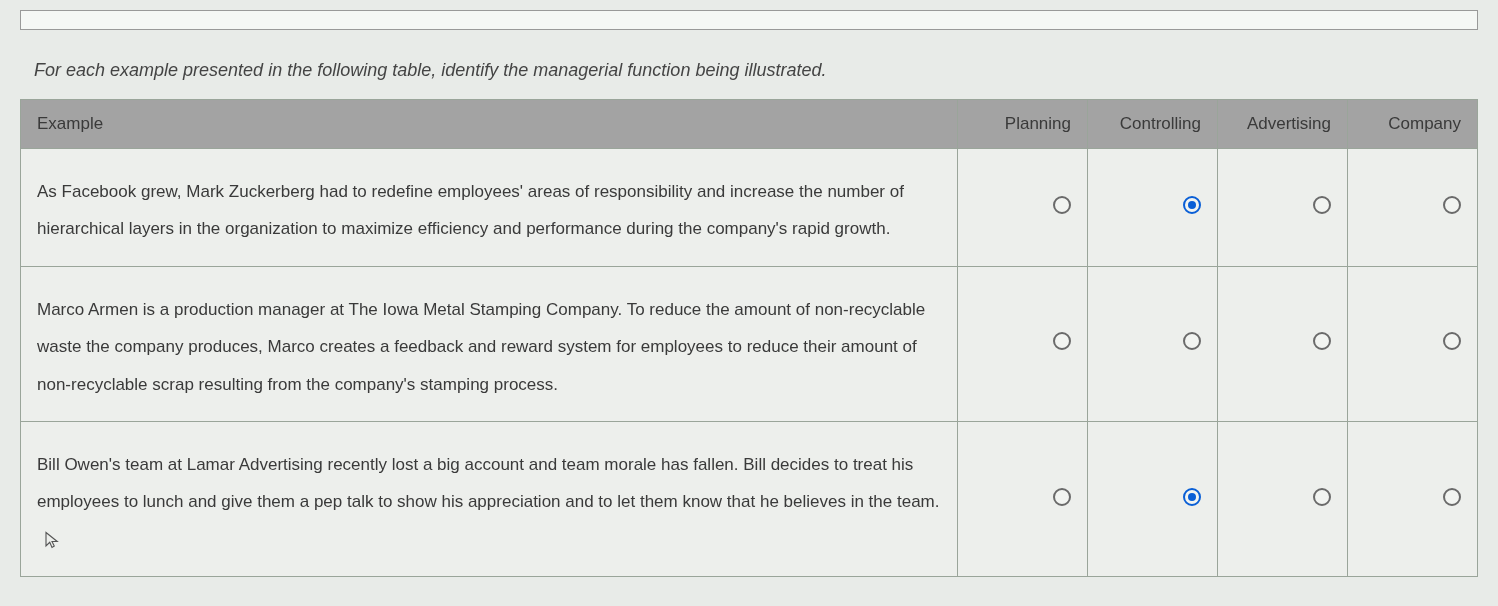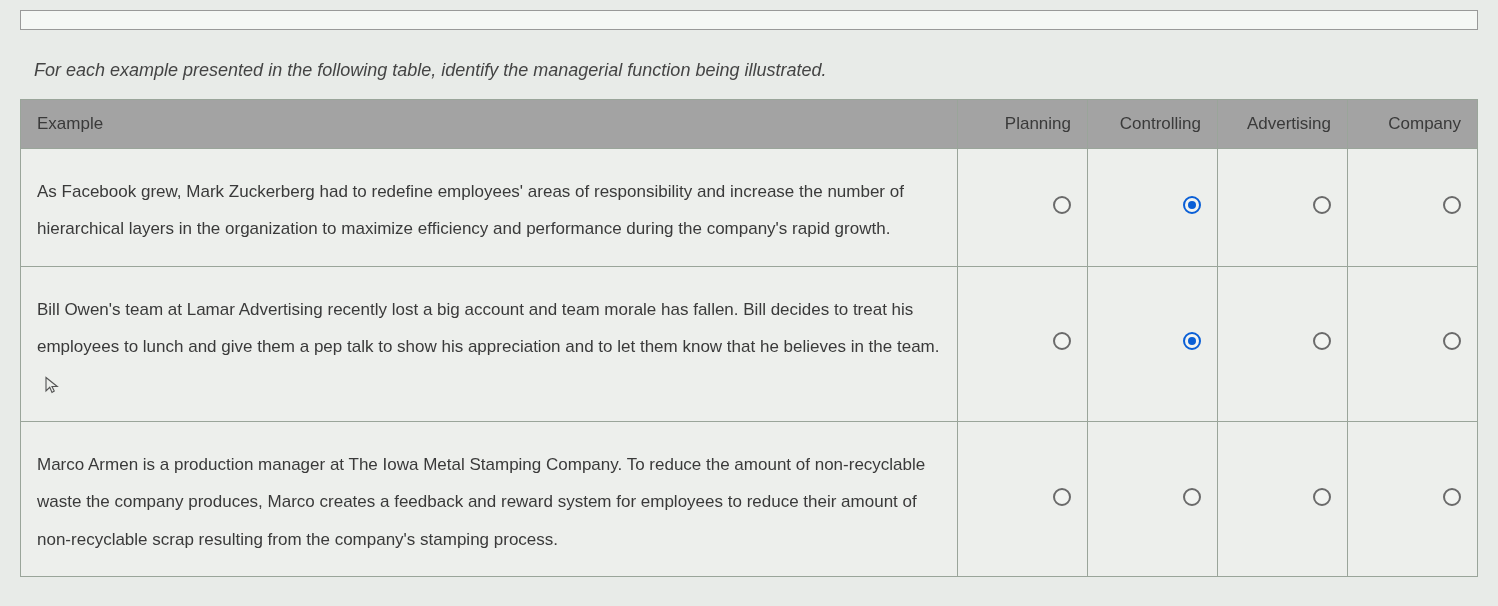--- a/index.html
+++ b/index.html
@@ -95,29 +95,29 @@
   </thead>
   <tbody id="tbody">
       <tr>
         <td class="example"><span>As Facebook grew, Mark Zuckerberg had to redefine employees' areas of responsibility and increase the number of hierarchical layers in the organization to maximize efficiency and performance during the company's rapid growth.</span></td>
         <td class="opt"><span class="radio"></span></td>
         <td class="opt"><span class="radio selected"></span></td>
         <td class="opt"><span class="radio"></span></td>
         <td class="opt"><span class="radio"></span></td>
       </tr>
       <tr>
+        <td class="example"><span>Marco Armen is a production manager at The Iowa Metal Stamping Company. To reduce the amount of non-recyclable waste the company produces, Marco creates a feedback and reward system for employees to reduce their amount of non-recyclable scrap resulting from the company's stamping process.</span></td>
+        <td class="opt"><span class="radio"></span></td>
+        <td class="opt"><span class="radio"></span></td>
+        <td class="opt"><span class="radio"></span></td>
+        <td class="opt"><span class="radio"></span></td>
+      </tr>
+      <tr>
         <td class="example"><span>Bill Owen's team at Lamar Advertising recently lost a big account and team morale has fallen. Bill decides to treat his employees to lunch and give them a pep talk to show his appreciation and to let them know that he believes in the team.</span><svg width="18" height="18" viewBox="0 0 24 24" class="cursor-icon">
             <path d="M4 2 L4 20 L9 15 L12 22 L15 20 L12 14 L19 14 Z" fill="none" stroke="#555" stroke-width="1.5"></path>
           </svg></td>
         <td class="opt"><span class="radio"></span></td>
         <td class="opt"><span class="radio selected"></span></td>
         <td class="opt"><span class="radio"></span></td>
         <td class="opt"><span class="radio"></span></td>
       </tr>
-      <tr>
-        <td class="example"><span>Marco Armen is a production manager at The Iowa Metal Stamping Company. To reduce the amount of non-recyclable waste the company produces, Marco creates a feedback and reward system for employees to reduce their amount of non-recyclable scrap resulting from the company's stamping process.</span></td>
-        <td class="opt"><span class="radio"></span></td>
-        <td class="opt"><span class="radio"></span></td>
-        <td class="opt"><span class="radio"></span></td>
-        <td class="opt"><span class="radio"></span></td>
-      </tr>
     </tbody>
 </table>
 
 </body></html>

